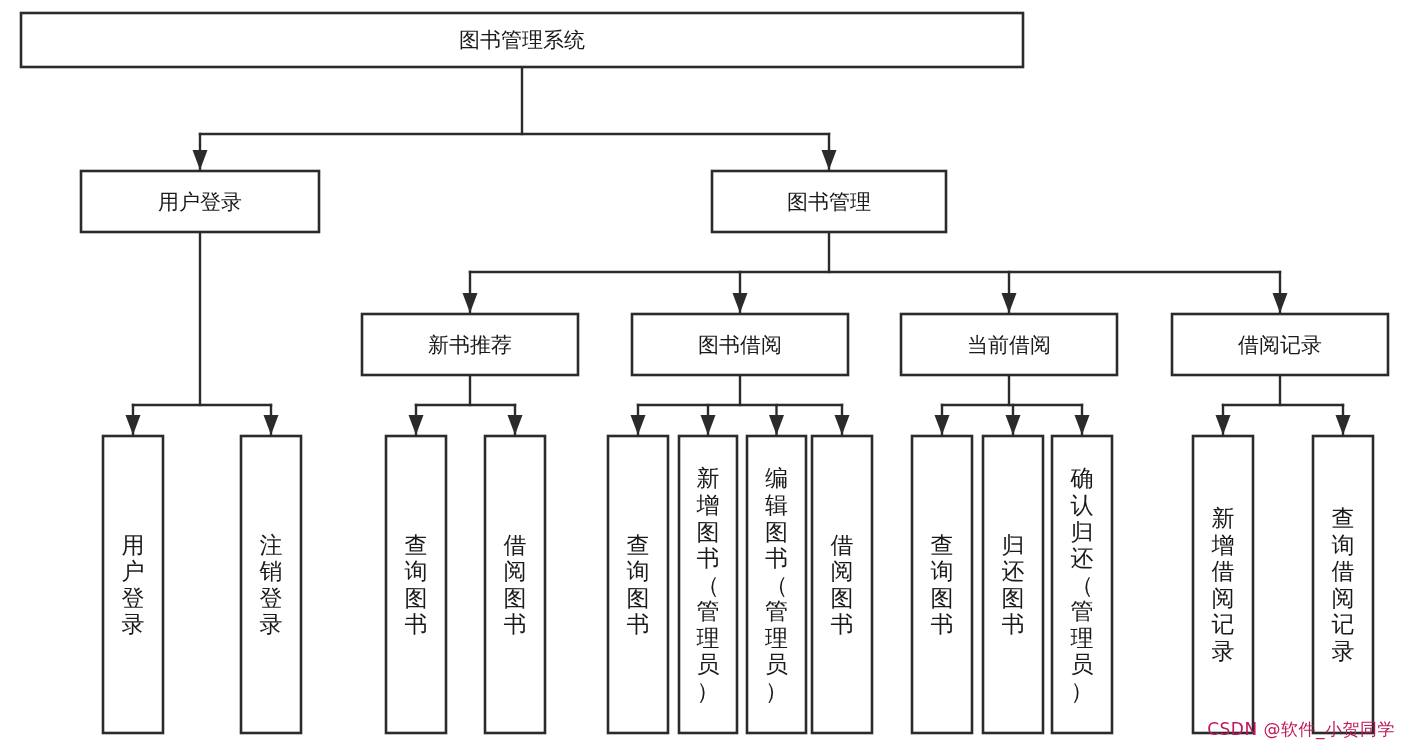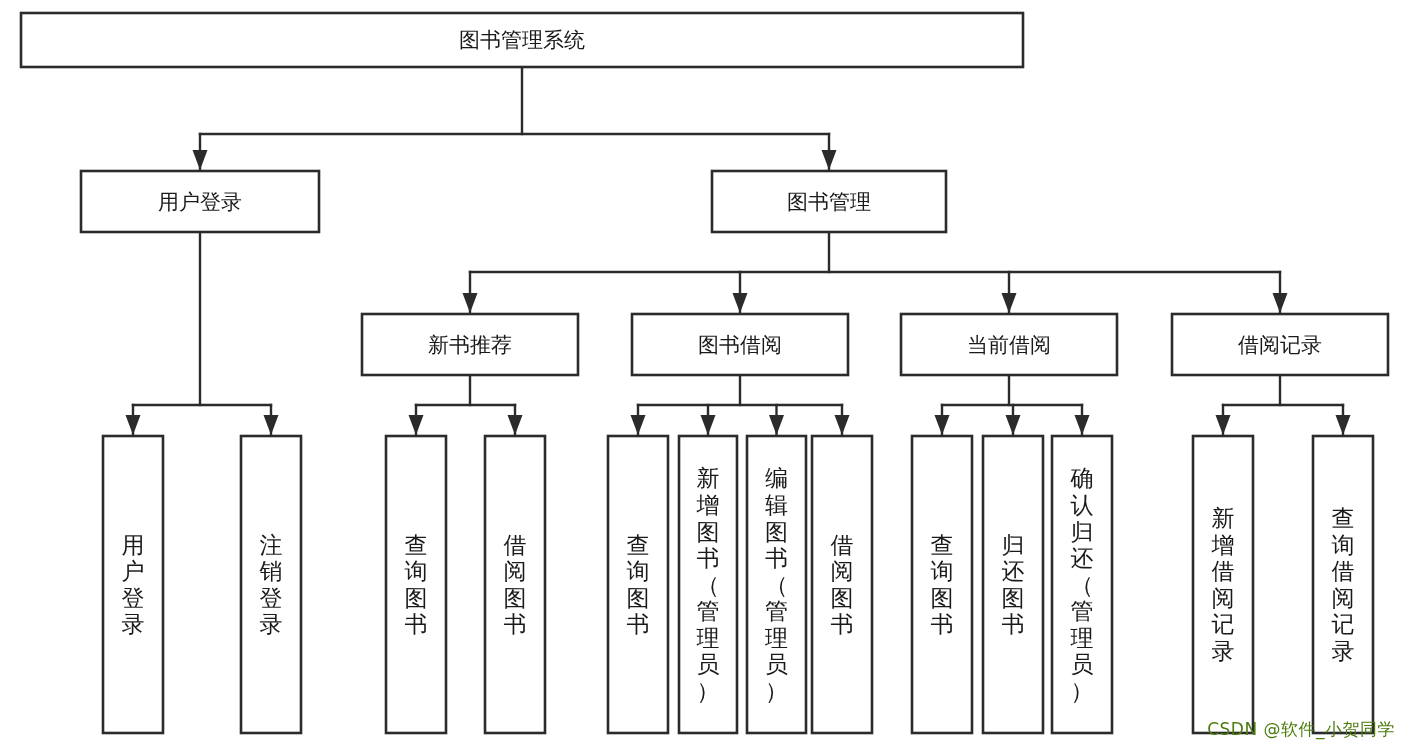--- a/index.html
+++ b/index.html
@@ -48,21 +48,21 @@
     fill: #1a1a1a;
     font-size: 23px;
     text-anchor: middle;
   }
   .watermark {
     position: absolute;
     right: 10px;
     bottom: 6px;
     font-family: "DejaVu Sans", "Liberation Sans", sans-serif;
     font-size: 17px;
-    color: #4d7c0f;
+    color: #be185d;
     letter-spacing: 0.5px;
     white-space: nowrap;
   }
 </style>
 </head>
 <body>
 
 <div id="stage">
   <svg id="diagram-svg" viewBox="0 0 1405 747" xmlns="http://www.w3.org/2000/svg">
     <g id="connectors-layer">

